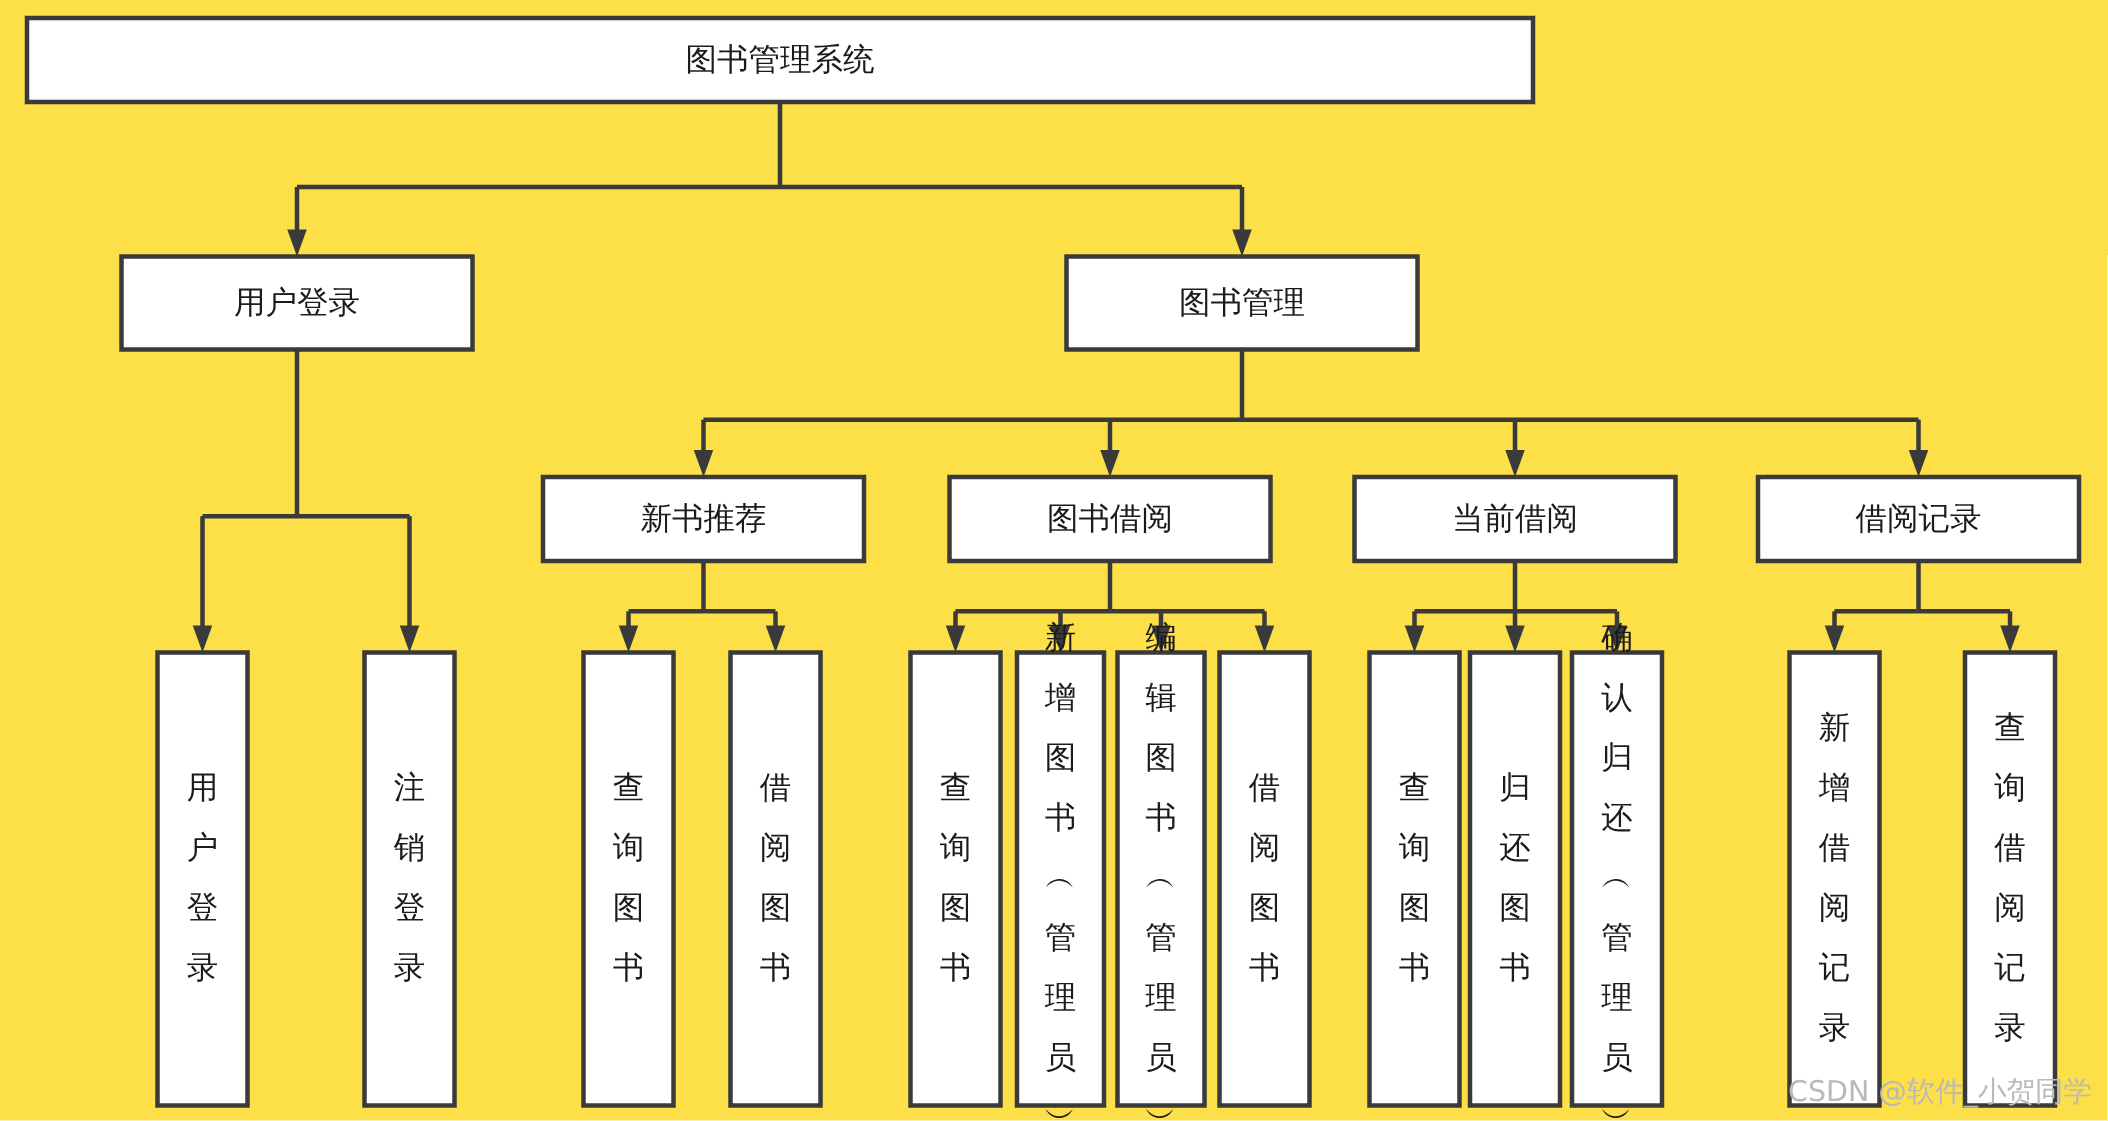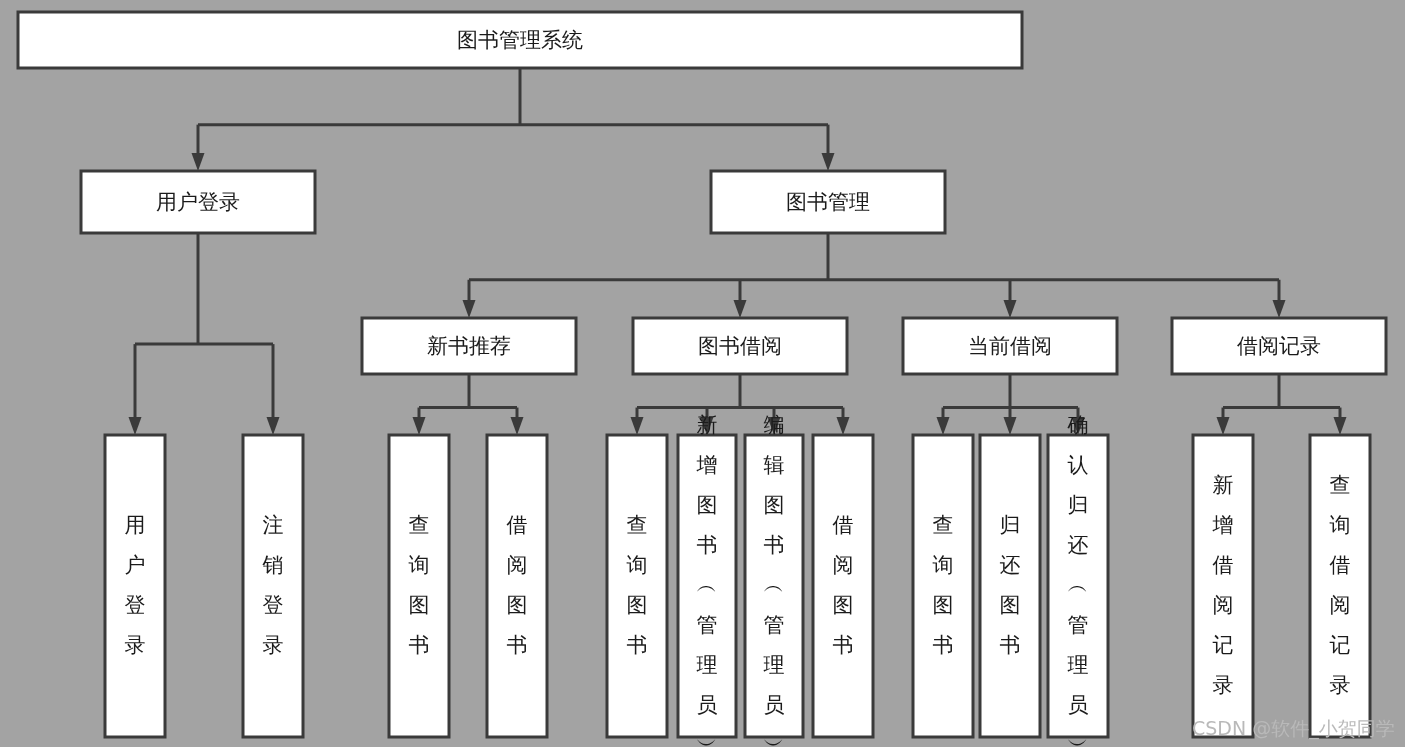--- a/index.html
+++ b/index.html
@@ -8,21 +8,21 @@
     padding: 0;
     background: #ffffff;
   }
   body {
     font-family: "DejaVu Sans", "Liberation Sans", sans-serif;
   }
   #diagram-root {
     position: relative;
     width: 1405px;
     height: 747px;
-    background: #a3a3a3;
+    background: #fde047;
     overflow: hidden;
   }
   svg.diagram-canvas {
     position: absolute;
     left: 0;
     top: 0;
     width: 1405px;
     height: 747px;
   }
   .node-box {

